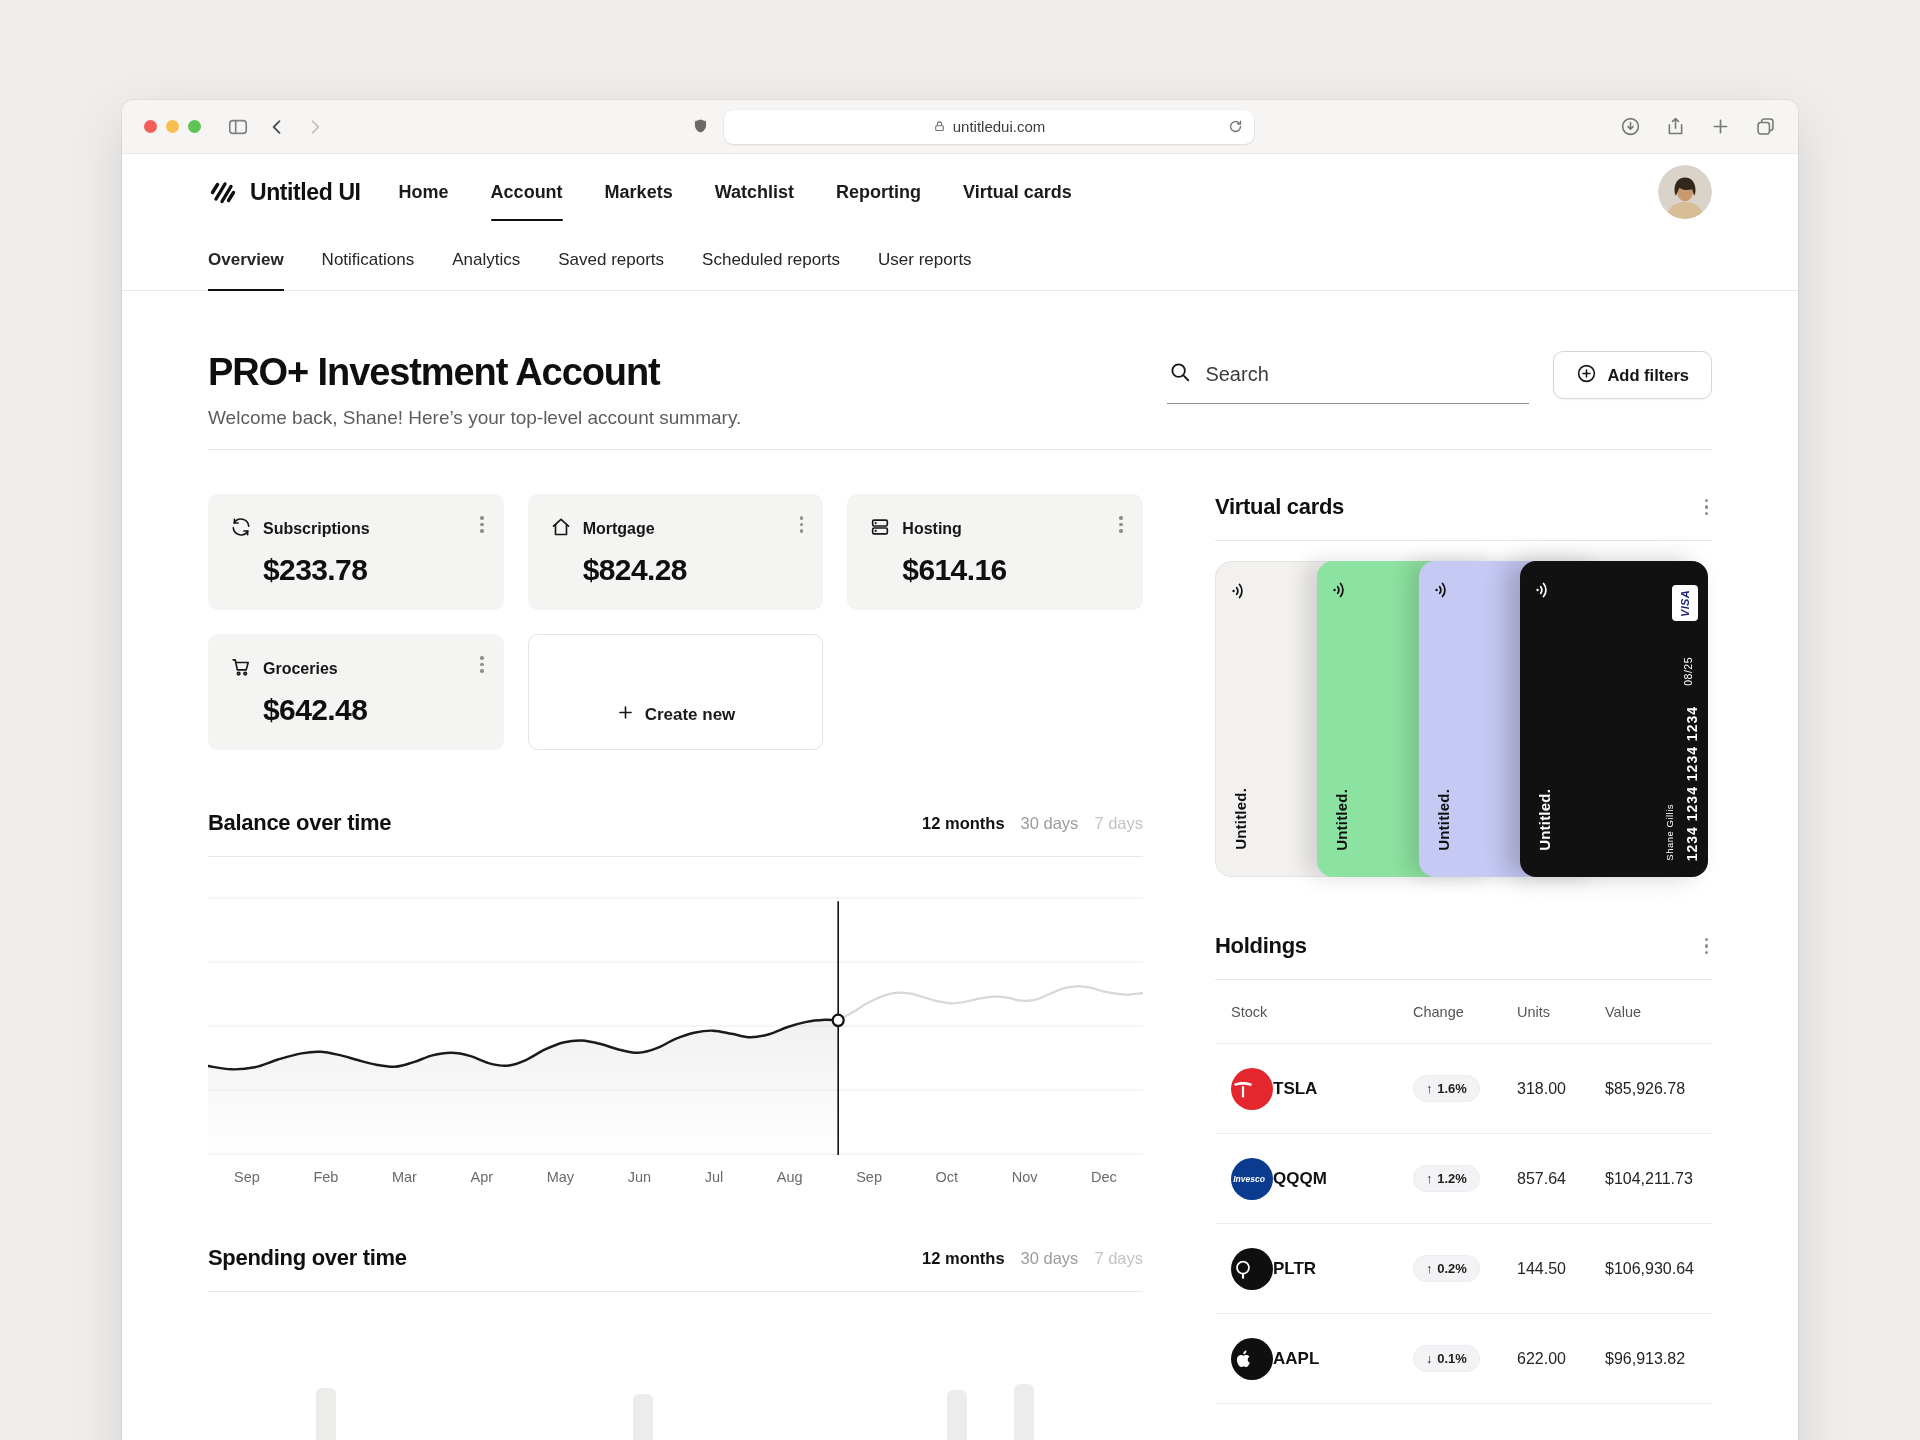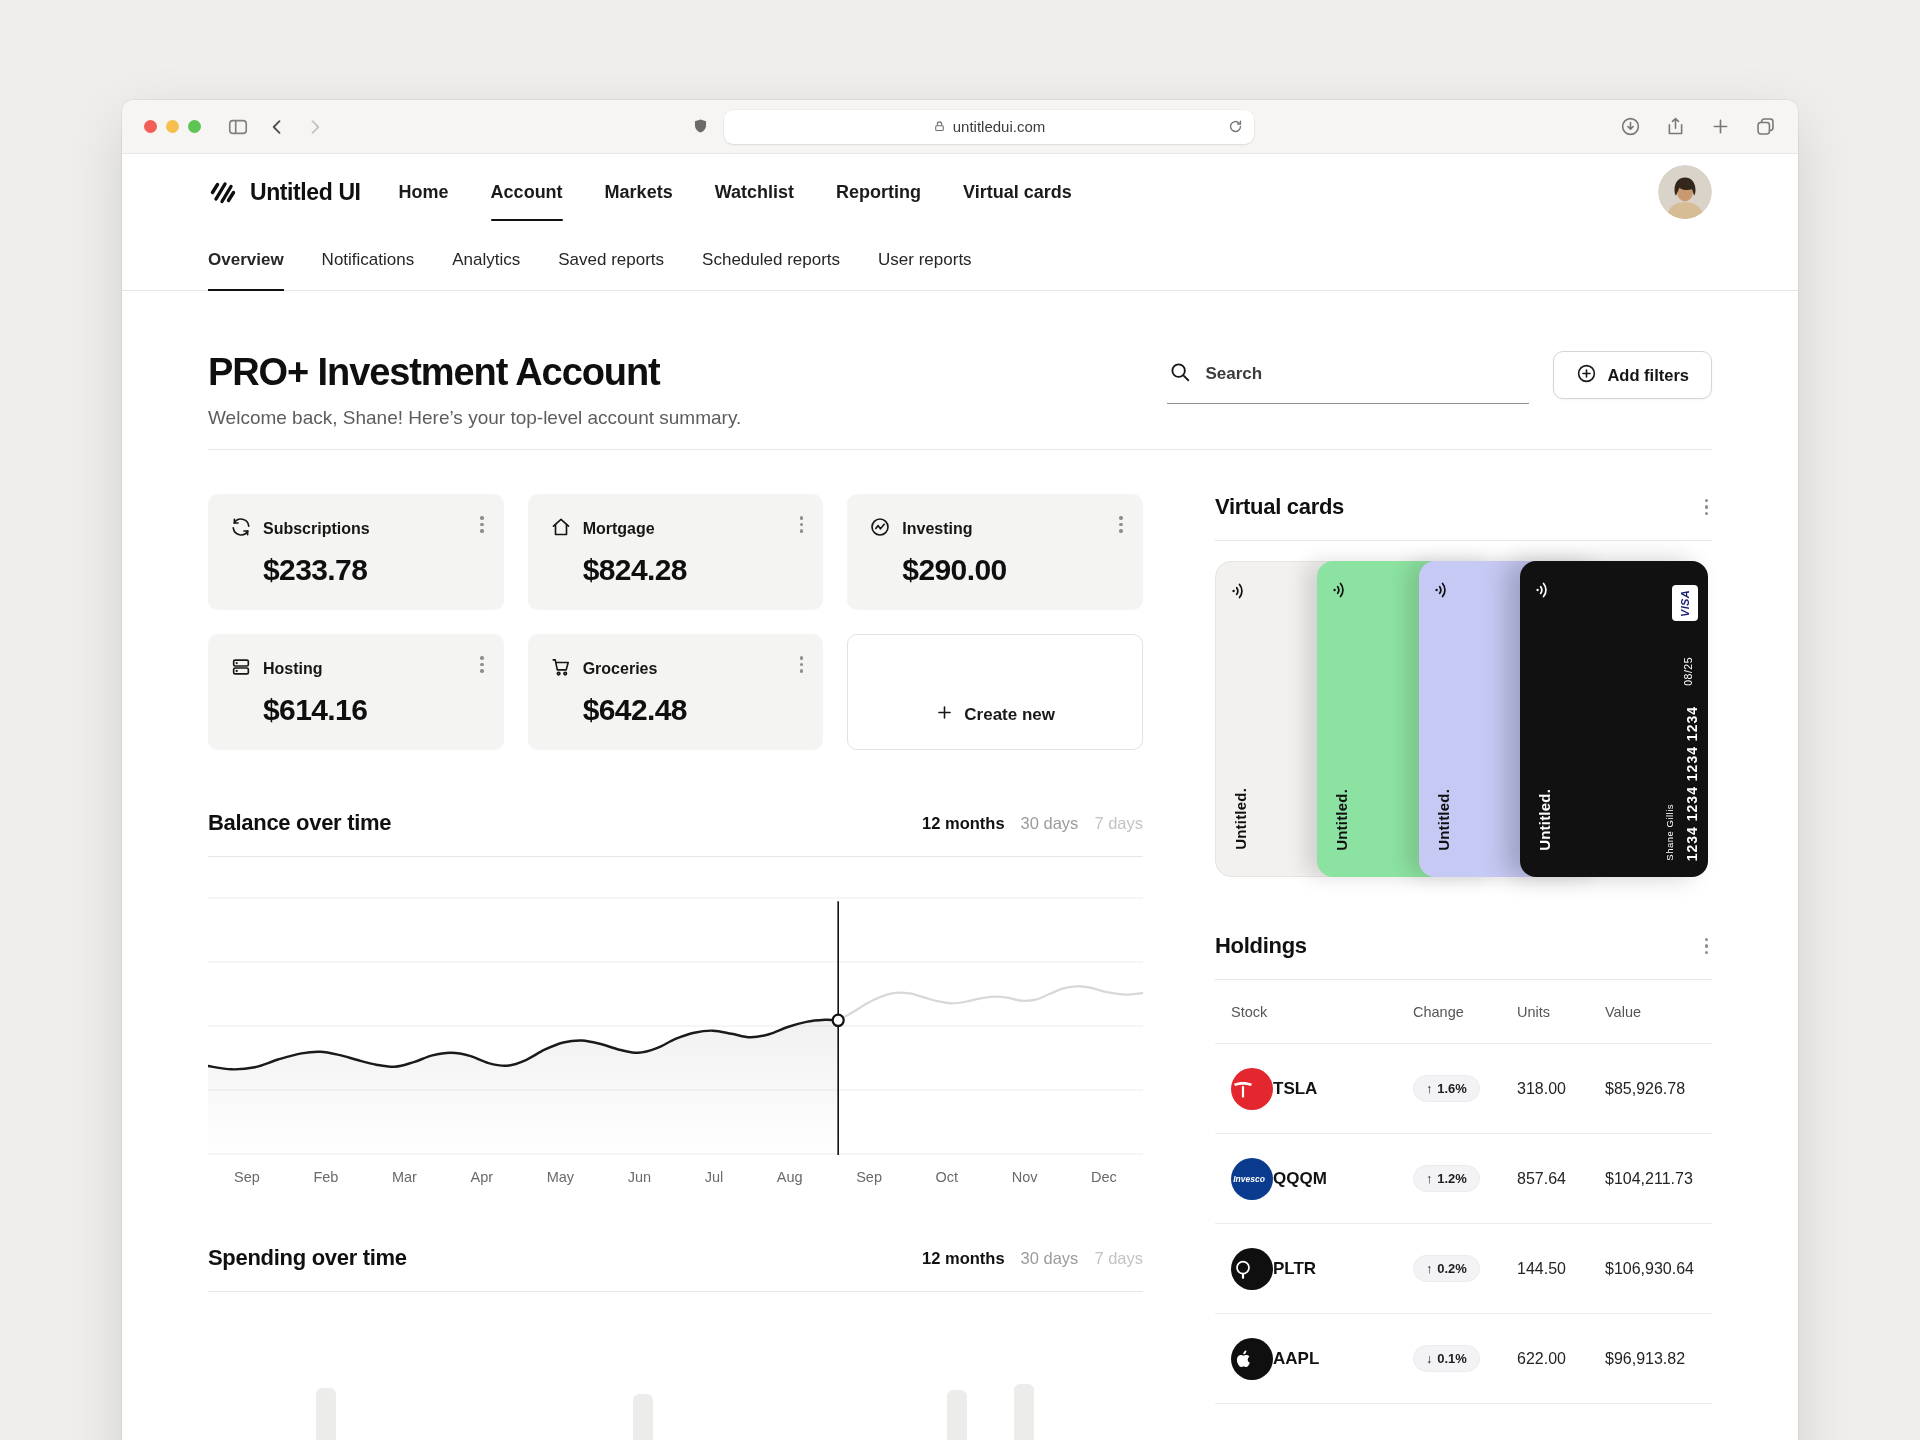--- a/index.html
+++ b/index.html
@@ -68,22 +68,22 @@
   .content { padding: 0 86px; }
   .page-head { display: flex; justify-content: space-between; margin-top: 60px; }
   .page-title { font-size: 38px; font-weight: 800; letter-spacing: -1.1px; color: #0f0f0f; }
   .page-sub { margin-top: 13px; font-size: 19px; color: #5d5d5d; }
   .head-actions { display: flex; align-items: flex-start; gap: 24px; }
   .searchbox {
     width: 362px; display: flex; align-items: center; gap: 14px;
     border-bottom: 1px solid #8f8f8f; padding: 10px 2px 16px;
   }
   .searchbox input {
-    border: 0; outline: 0; background: transparent; font-size: 17px; width: 100%;
-    font-family: "Liberation Sans", sans-serif; color: #ef4444; font-weight: bold;
+    border: 0; outline: 0; background: transparent; font-size: 20px; width: 100%;
+    font-family: "Liberation Sans", sans-serif; color: #ef4444;
   }
   .searchbox input::placeholder { color: #3c3c3c; opacity: 1; }
   .btn-filters {
     height: 48px; padding: 0 22px; background: #fff; border: 1px solid #d6d5d1;
     border-radius: 10px; display: flex; align-items: center; gap: 10px;
     font-size: 16.5px; font-weight: 700; color: #161616;
     box-shadow: 0 1px 2px rgba(0,0,0,.05);
   }
   .rule { height: 1px; background: #e7e6e3; margin-top: 20px; }
 
@@ -342,37 +342,20 @@
               <span data-interactable="false">Mortgage</span>
             </div>
             <div class="scard-value" data-interactable="false">$824.28</div>
             <span class="kebab" data-interactable="true">
                 <i></i>
                 <i></i>
                 <i></i>
               </span>
           </div>
 
-          <div class="scard" data-interactable="true">
-            <div class="scard-top">
-              <span data-interactable="false">
-                <svg width="22" height="22" viewBox="0 0 24 24" fill="none" stroke="#161616" stroke-width="1.8" stroke-linecap="round" stroke-linejoin="round">
-                    <circle cx="12" cy="12" r="8.7"></circle>
-                    <path d="M7.4 13.6l2.6-3.1 2.5 3.5 4.1-5"></path>
-                  </svg>
-              </span>
-              <span data-interactable="false">Investing</span>
-            </div>
-            <div class="scard-value" data-interactable="false">$290.00</div>
-            <span class="kebab" data-interactable="true">
-                <i></i>
-                <i></i>
-                <i></i>
-              </span>
-          </div>
 
           <div class="scard" data-interactable="true">
             <div class="scard-top">
               <span data-interactable="false">
                 <svg width="22" height="22" viewBox="0 0 24 24" fill="none" stroke="#161616" stroke-width="1.8" stroke-linecap="round">
                     <rect x="4" y="4.5" width="16" height="6.4" rx="1.6"></rect>
                     <rect x="4" y="13.1" width="16" height="6.4" rx="1.6"></rect>
                     <path d="M7.3 7.7h.01M7.3 16.3h.01" stroke-width="2.4"></path>
                   </svg>
               </span>

